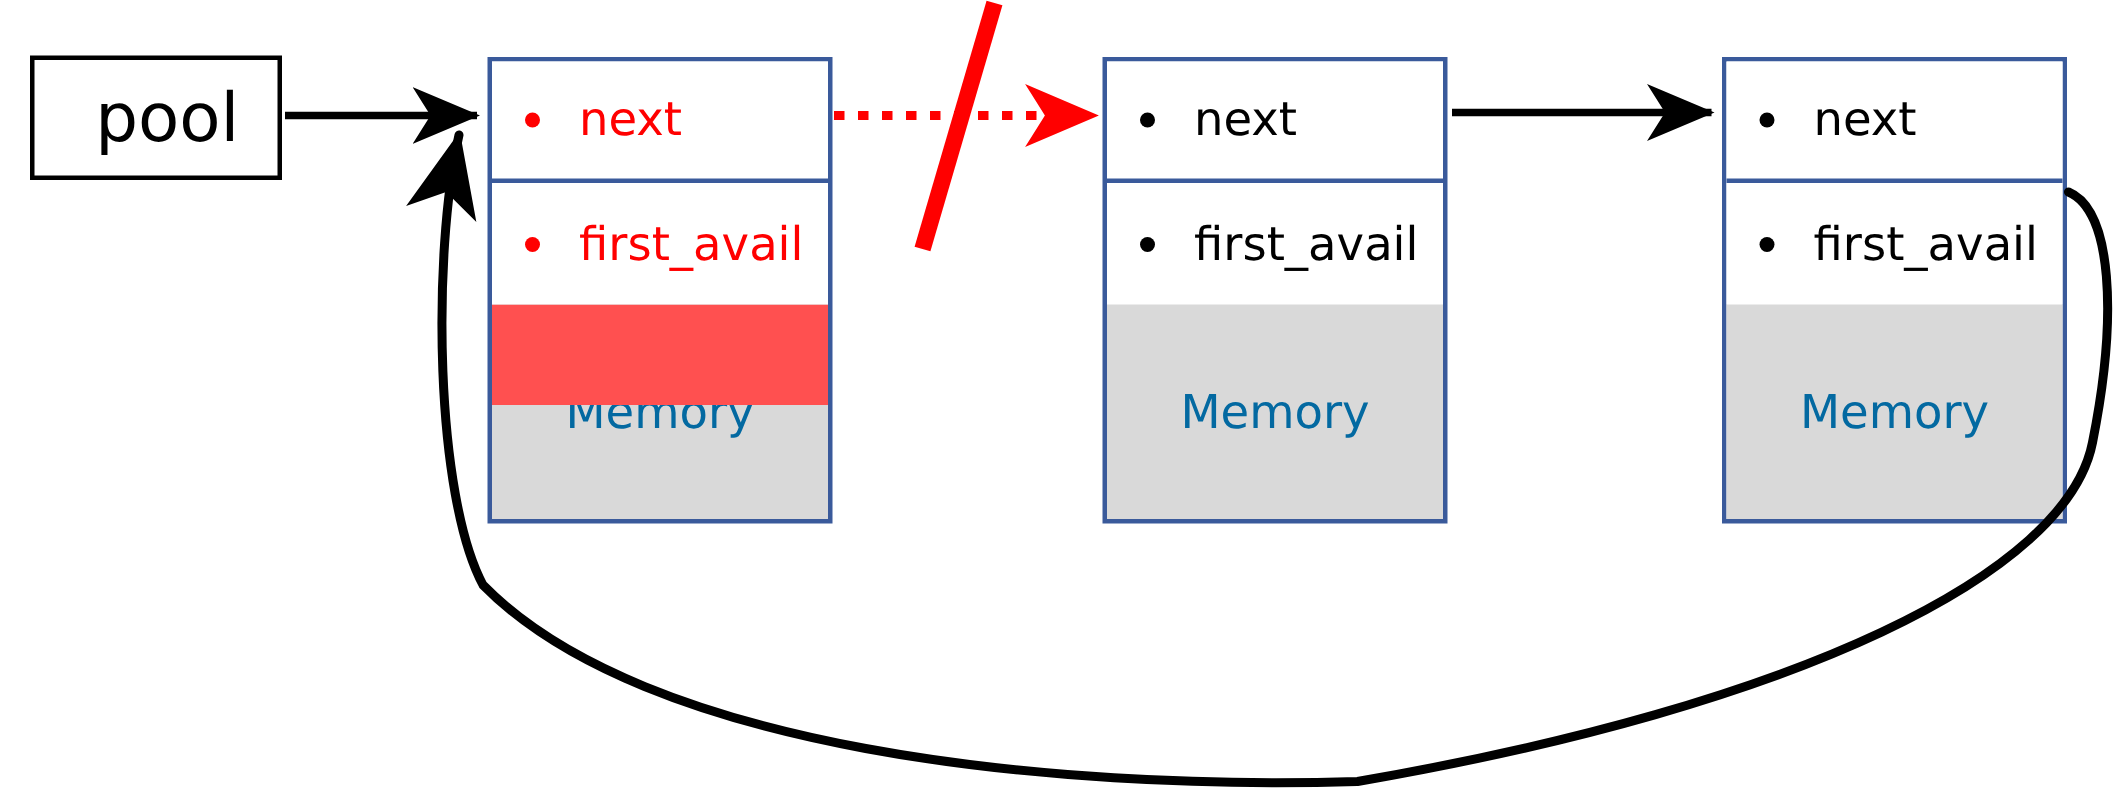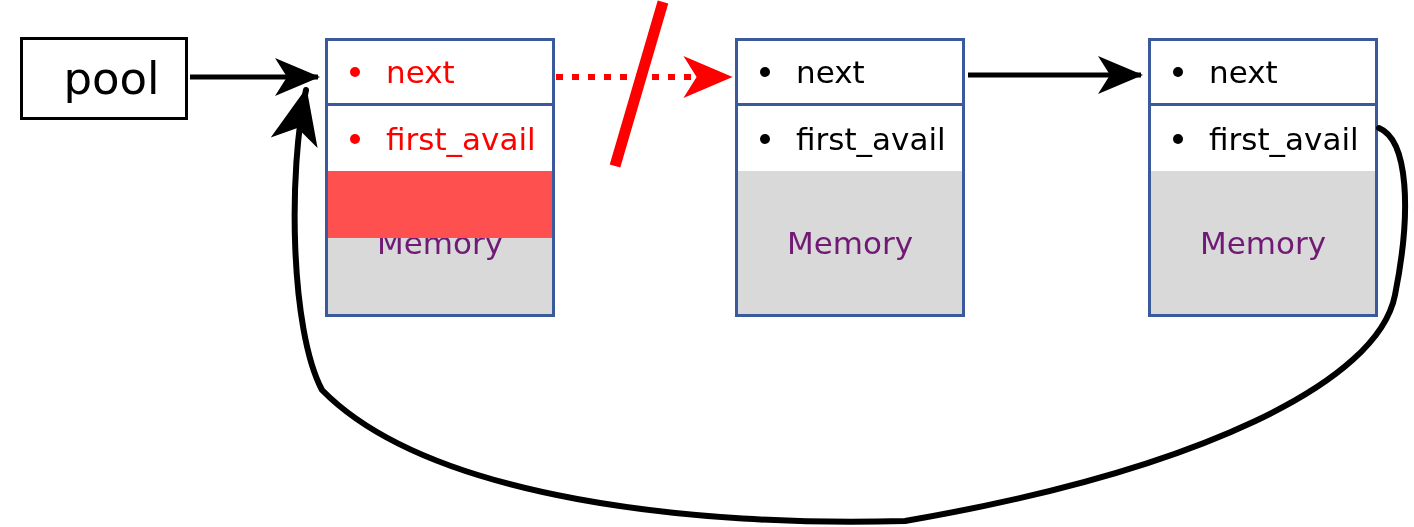--- a/index.html
+++ b/index.html
@@ -41,21 +41,21 @@
   
   .node {
     position: absolute;
     width: 230px;
     box-sizing: border-box;
     border: 3px solid #3a5a9b;
     background: #ffffff;
   }
   .node-row {
     position: relative;
-    height: 65px;
+    height: 81px;
     box-sizing: border-box;
     background: #ffffff;
     display: flex;
     align-items: center;
     text-decoration: underline;
   }
   .node-row.divided {
     border-bottom: 3px solid #3a5a9b;
   }
   .bullet {
@@ -80,21 +80,21 @@
     position: relative;
     height: 143px;
     background: #d9d9d9;
     display: flex;
     align-items: center;
     justify-content: center;
     overflow: hidden;
   }
   .mem-label {
     font-size: 31px;
-    color: #701a75;
+    color: #0369a1;
     position: relative;
     z-index: 1;
   }
   .mem-overlay {
     position: absolute;
     left: 0;
     top: 0;
     width: 100%;
     height: 67px;
     background: #ff5050;

